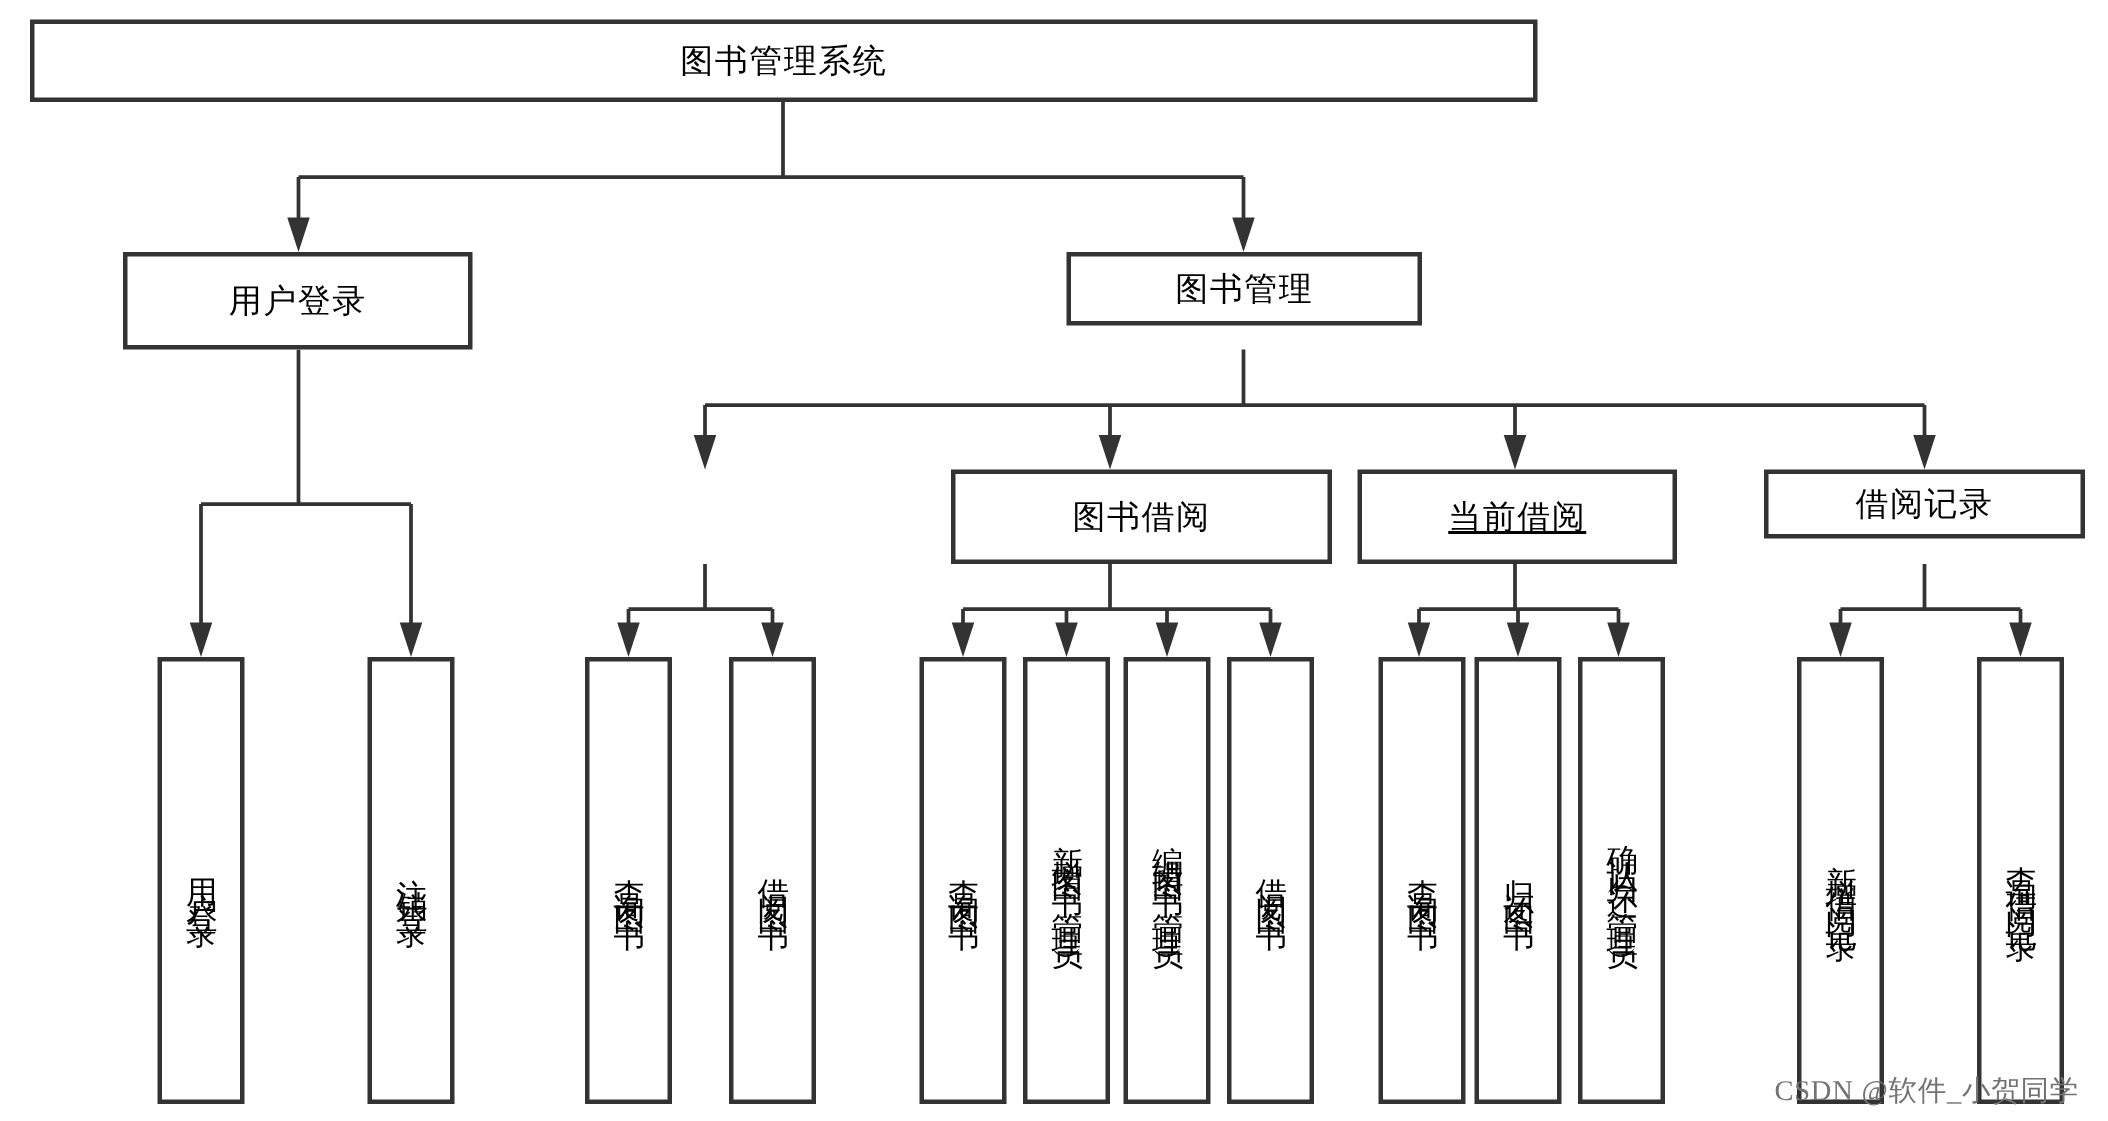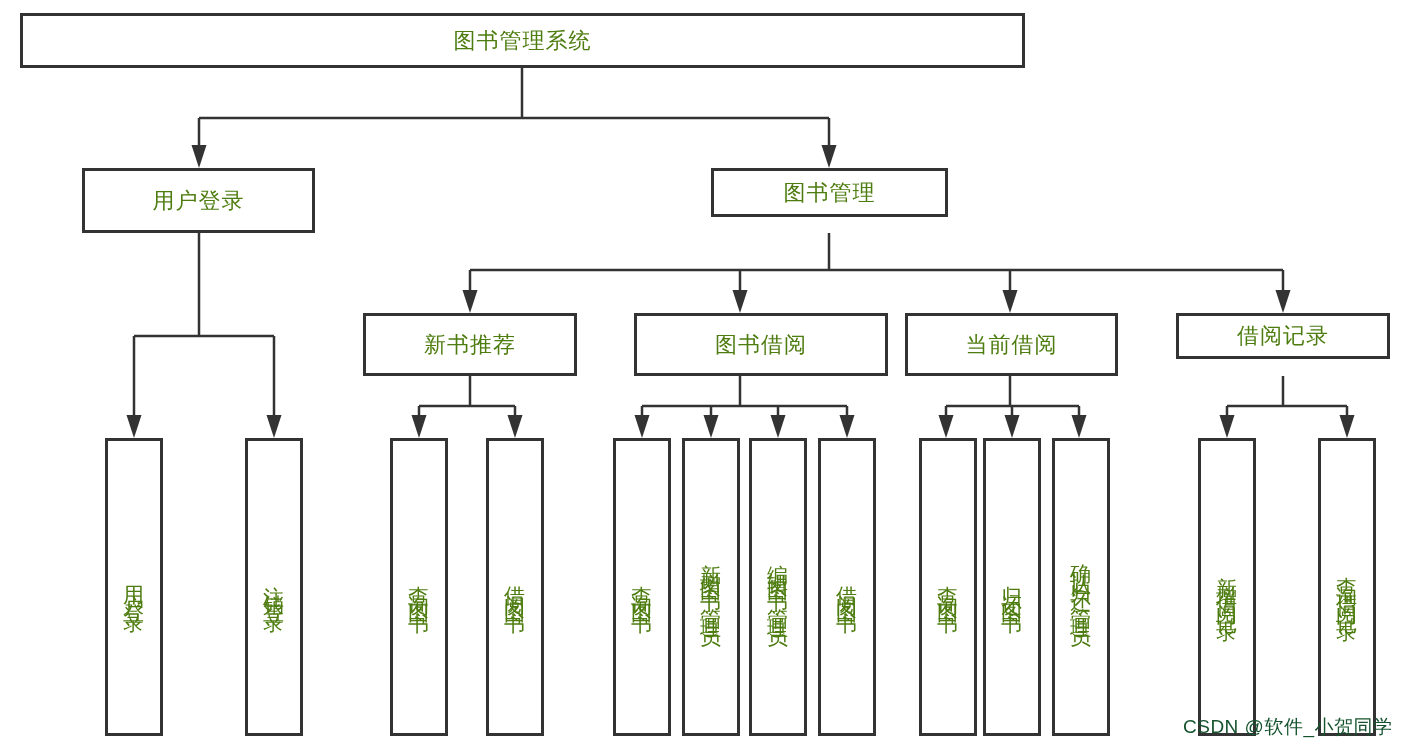--- a/index.html
+++ b/index.html
@@ -23,21 +23,21 @@
   }
   .box {
     position: absolute;
     box-sizing: border-box;
     border: 3px solid #333333;
     background: #ffffff;
     display: flex;
     align-items: center;
     justify-content: center;
     z-index: 2;
-    color: #4d7c0f;
+    color: #000000;
   }
   .box.h span {
     font-size: 22px;
     letter-spacing: 1px;
     white-space: nowrap;
   }
   .box.root span {
     font-size: 22px;
     letter-spacing: 1px;
   }
@@ -53,23 +53,24 @@
     letter-spacing: 9px;
     line-height: 1;
     max-height: 288px;
   }
   .watermark {
     position: absolute;
     left: 1183px;
     top: 714px;
     z-index: 3;
     font-size: 19px;
-    color: #14532d;
+    color: #737373;
     white-space: nowrap;
     letter-spacing: 0.5px;
+    font-family: Liberation Serif, serif;
   }
 </style>
 </head>
 <body>
 
 <div class="canvas">
 
   <svg class="wires" width="1405" height="747" viewBox="0 0 1405 747">
     <g stroke="#333333" stroke-width="2.5" fill="none">
 
@@ -140,27 +141,24 @@
     <span>图书管理系统</span>
   </div>
 
   <div class="box h" style="left:82px; top:168px; width:233px; height:65px;">
     <span>用户登录</span>
   </div>
   <div class="box h" style="left:711px; top:168px; width:237px; height:49px;">
     <span>图书管理</span>
   </div>
 
-  <div class="box h" style="left:363px; top:313px; width:214px; height:63px;">
-    <span>新书推荐</span>
-  </div>
   <div class="box h" style="left:634px; top:313px; width:254px; height:63px;">
     <span>图书借阅</span>
   </div>
-  <div class="box h" style="left:905px; top:313px; width:213px; height:63px;">
+  <div class="box h" style="left:905px; top:313px; width:213px; height:63px;text-decoration:underline;">
     <span>当前借阅</span>
   </div>
   <div class="box h" style="left:1176px; top:313px; width:214px; height:46px;">
     <span>借阅记录</span>
   </div>
 
   <div class="box v" style="left:105px;">
     <span>用户登录</span>
   </div>
   <div class="box v" style="left:245px;">

